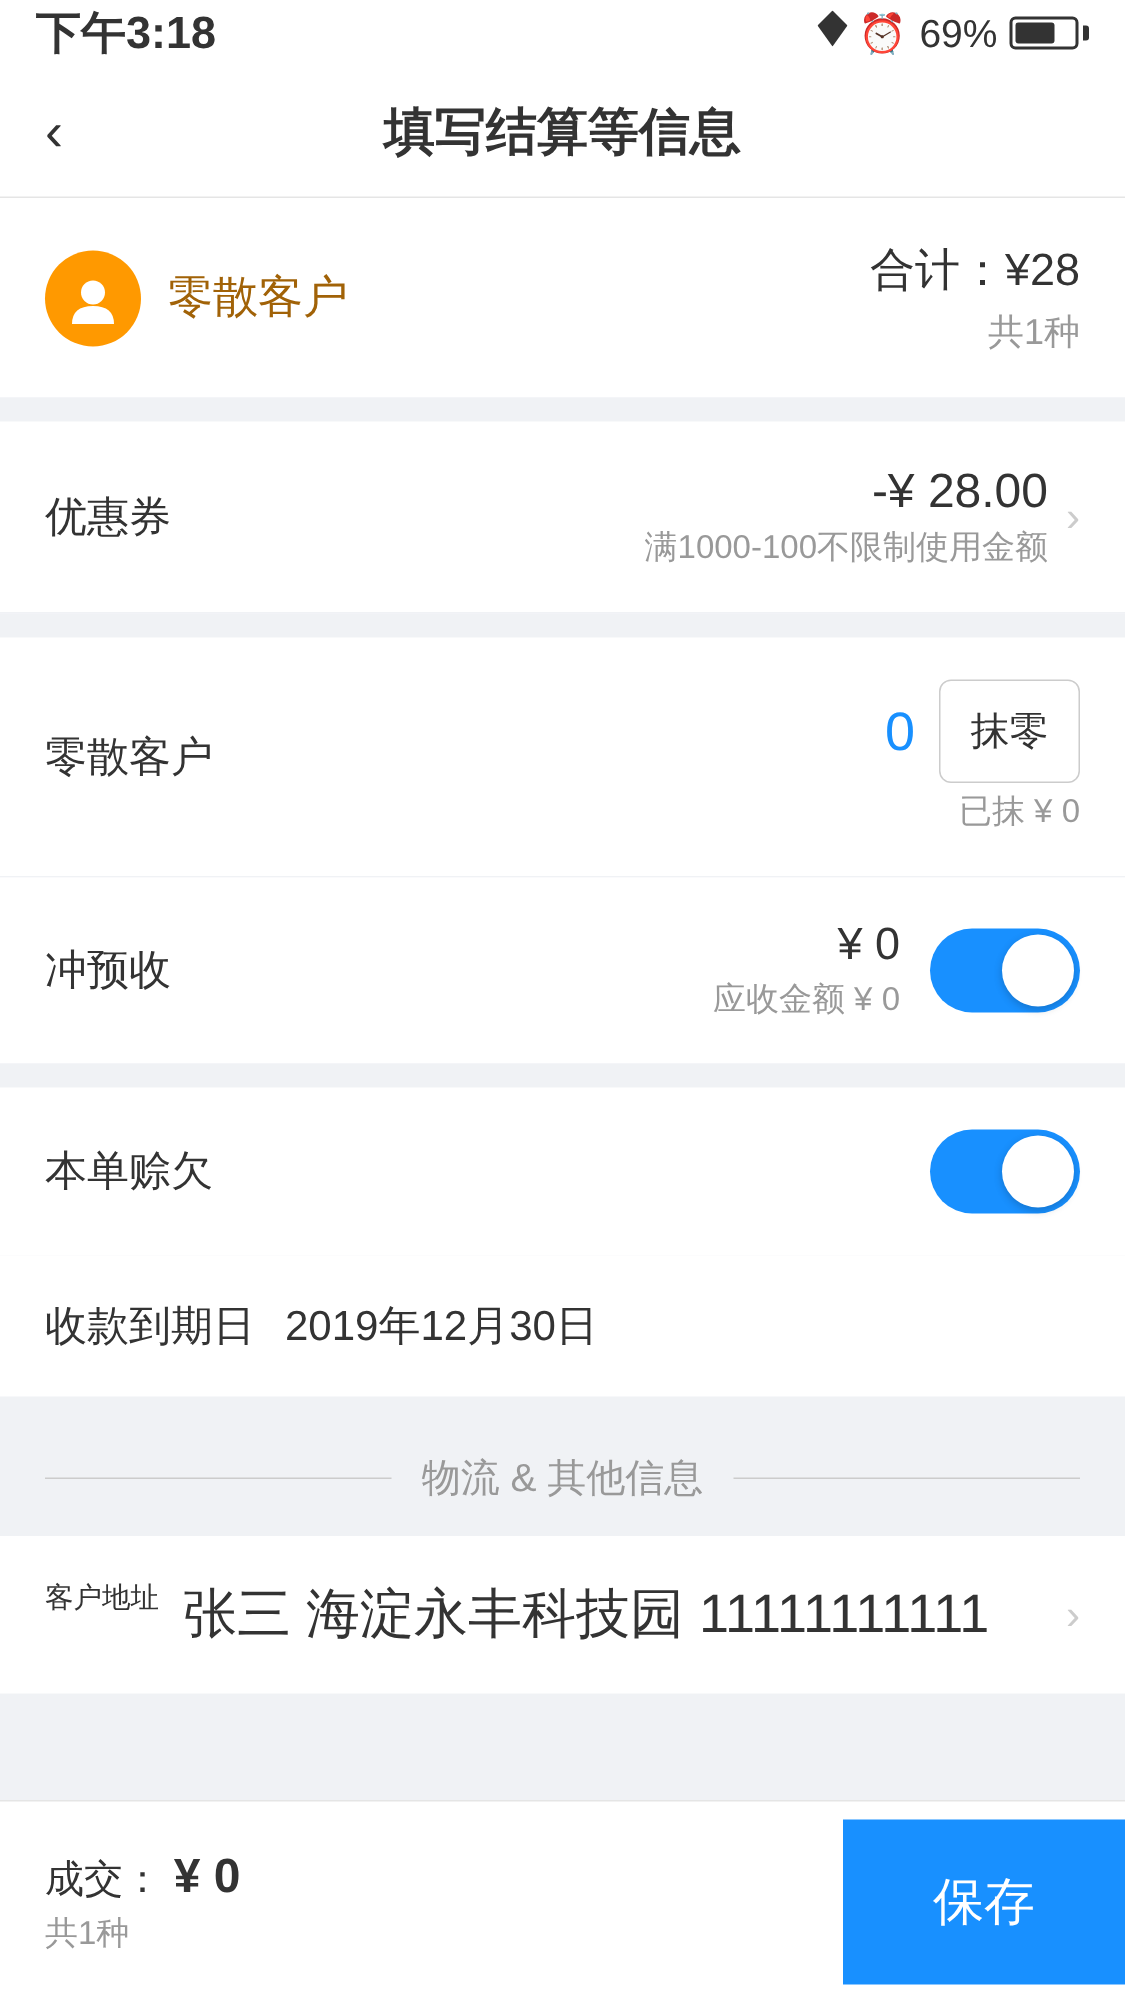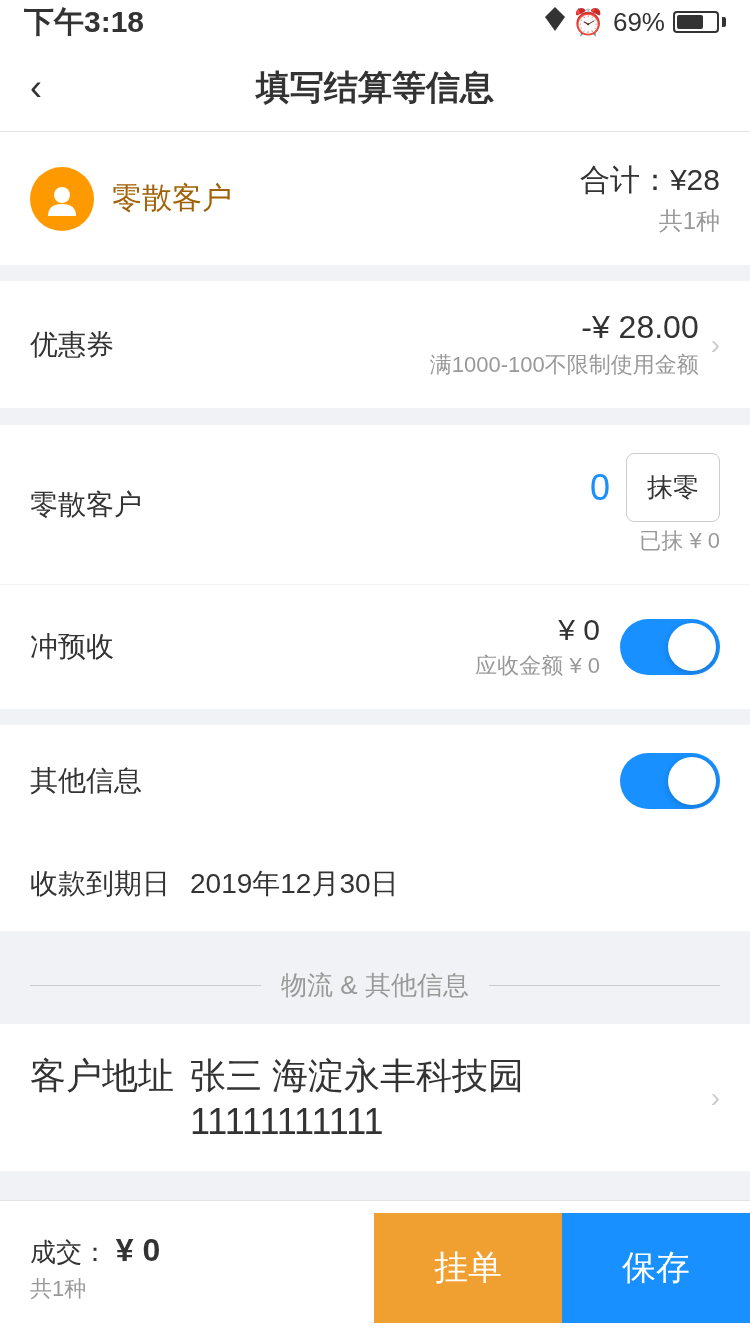--- a/index.html
+++ b/index.html
@@ -279,21 +279,21 @@
       display: flex;
       align-items: center;
       justify-content: space-between;
     }
     .address-left {
       display: flex;
       align-items: flex-start;
       gap: 16px;
     }
     .address-label {
-      font-size: 36px;
+      font-size: 19px;
       color: #333;
       white-space: nowrap;
     }
     .address-value {
       font-size: 36px;
       color: #333;
     }
 
     
     .bottom-bar {
@@ -420,21 +420,21 @@
       </div>
       <div class="toggle">
         <div class="toggle-knob"></div>
       </div>
     </div>
   </div>
 
   <div class="divider-gray"></div>
 
   <div class="iowe-row">
-    <span class="row-label">其他信息</span>
+    <span class="row-label">本单赊欠</span>
     <div class="toggle">
       <div class="toggle-knob"></div>
     </div>
   </div>
 
   <div class="due-date-row">
     <span class="row-label">收款到期日</span>
     <span class="row-label">2019年12月30日</span>
   </div>
 
@@ -459,15 +459,14 @@
 </div>
 
 <div class="bottom-bar">
   <div class="bottom-summary">
     <div>
       <span class="bottom-deal">成交：</span>
       <span class="bottom-deal-amount">¥ 0</span>
     </div>
     <div class="bottom-count">共1种</div>
   </div>
-  <div class="bottom-btn btn-pending">挂单</div>
   <div class="bottom-btn btn-save">保存</div>
 </div>
 
 </body></html>

